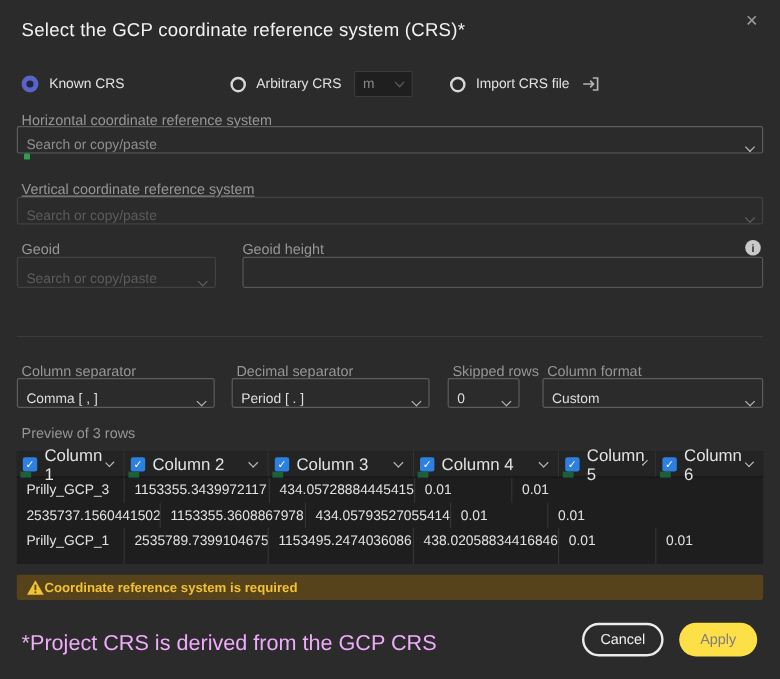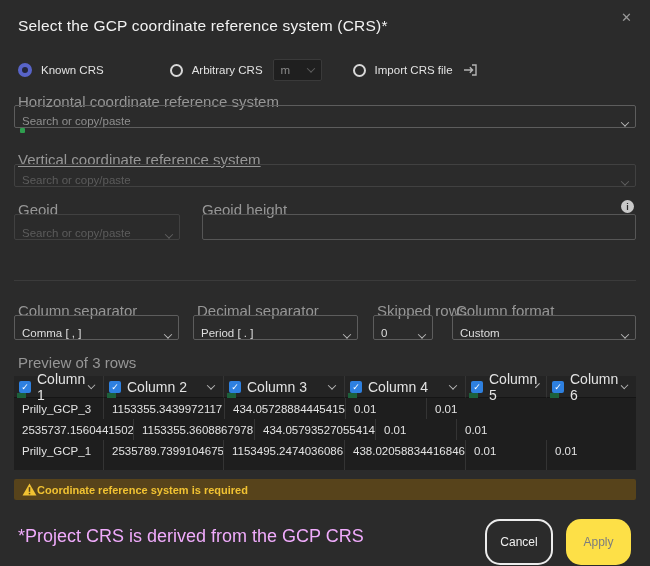--- a/index.html
+++ b/index.html
@@ -13,21 +13,21 @@
   .radio-row{position:absolute;left:18px;top:59px;display:flex;align-items:center;}
   .radio-opt{display:flex;align-items:center;cursor:pointer;}
   .radio{width:14px;height:14px;border-radius:50%;flex:0 0 auto;}
   .radio.sel{border:4px solid #5864c8;background:#23263a;}
   .radio.unsel{border:2px solid #d8d8d8;background:transparent;width:13px;height:13px;}
   .radio-label{font-size:11.5px;color:#e2e2e2;margin-left:9px;font-weight:500;}
   .unit-select{display:flex;align-items:center;justify-content:space-between;width:49px;height:22px;background:#1f1f1f;border:1px solid #3a3a3a;border-radius:2px;margin-left:10px;padding:0 7px;color:#8a8a8a;font-size:11.5px;}
   .import-icon{margin-left:10px;display:flex;align-items:center;}
 
   
-  .fld-label{position:absolute;font-size:15px;color:#969696;}
+  .fld-label{position:absolute;font-size:12px;color:#969696;}
   .combo{position:absolute;display:flex;align-items:flex-end;justify-content:space-between;border:1px solid #5d5d5d;border-radius:2px;background:transparent;padding:0 7px;font-size:11.5px;color:#8f8f8f;}
   .combo.disabled{border-color:#414141;color:#5c5c5c;}
   .combo .val{color:#dedede;font-size:11.5px;}
   .combo.placeholder .val{color:#8f8f8f;}
   .combo.disabled .val{color:#5c5c5c;}
   .txtin{position:absolute;background:transparent;border:1px solid #565656;border-radius:2px;color:#ddd;font-size:11.5px;padding:0 8px;outline:none;}
   .txtin::placeholder{color:#8f8f8f;}
 
   .chev{display:inline-block;width:6px;height:6px;border-right:1.6px solid #b8b8b8;border-bottom:1.6px solid #b8b8b8;transform:rotate(45deg) translate(-1px,-1px);}
   .chev.dim{border-color:#5f5f5f;}
@@ -50,38 +50,38 @@
   .green-mark{position:absolute;left:3px;bottom:-1px;width:9px;height:5px;background:#1c603a;}
   .fillrow .pcell{height:9px;}
   .c1{width:90px;} .c2{width:120px;} .c3{width:121px;} .c4{width:121px;} .c5{width:81px;} .c6{width:89px;}
 
   
   .warning{position:absolute;left:14px;top:479px;width:622px;height:21px;background:#57431b;border-radius:2px;display:flex;align-items:center;padding-left:8px;}
   .warn-text{color:#f1c232;font-size:11px;font-weight:bold;}
 
   
   .foot-note{position:absolute;left:18px;top:526px;font-size:18px;color:#f0abfc;}
-  .btn{position:absolute;top:519px;height:46px;border-radius:15px;font-size:12px;cursor:pointer;}
+  .btn{position:absolute;top:519px;height:28px;border-radius:15px;font-size:12px;cursor:pointer;}
   .btn-cancel{left:485px;width:68px;background:transparent;border:2px solid #ececec;color:#f0f0f0;}
   .btn-apply{left:566px;width:65px;background:#fde047;border:none;color:#7d7d7d;}
 </style>
 </head>
 <body>
 
 <div class="dialog">
 
   <div class="title">Select the GCP coordinate reference system (CRS)*</div>
   <button class="close">✕</button>
 
   <div class="radio-row">
     <label class="radio-opt">
       <span class="radio sel"></span>
       <span class="radio-label">Known CRS</span>
     </label>
-    <label class="radio-opt" style="margin-left:66px;">
+    <label class="radio-opt" style="margin-left:88px;">
       <span class="radio unsel"></span>
       <span class="radio-label">Arbitrary CRS</span>
     </label>
     <div class="unit-select">
       <span class="val">m</span>
       <span class="chev dim"></span>
     </div>
     <label class="radio-opt" style="margin-left:31px;">
       <span class="radio unsel"></span>
       <span class="radio-label">Import CRS file</span>

